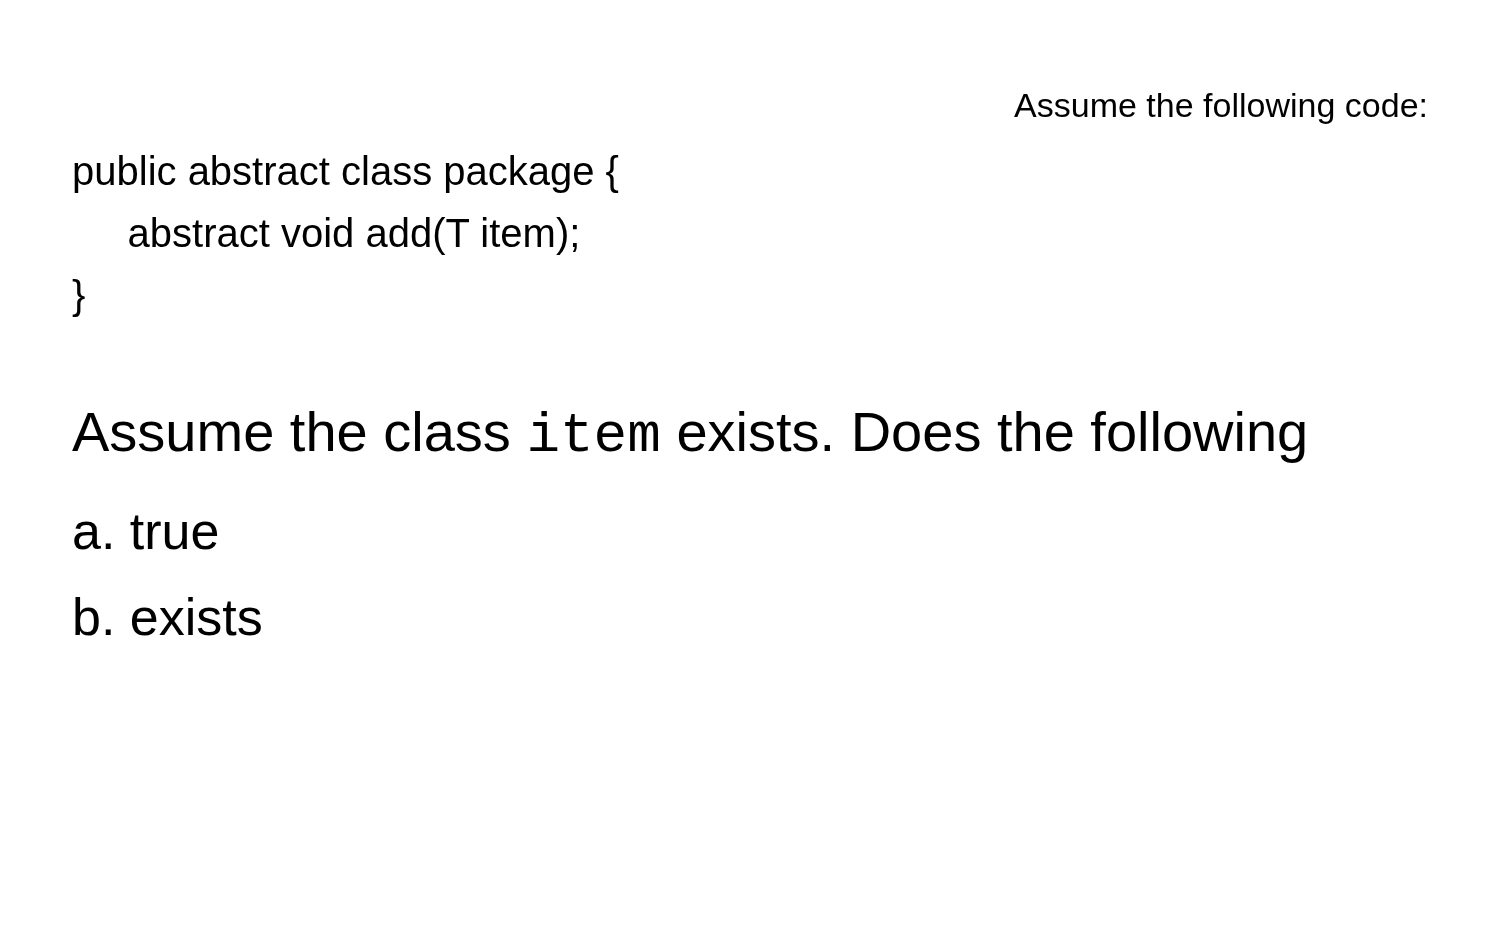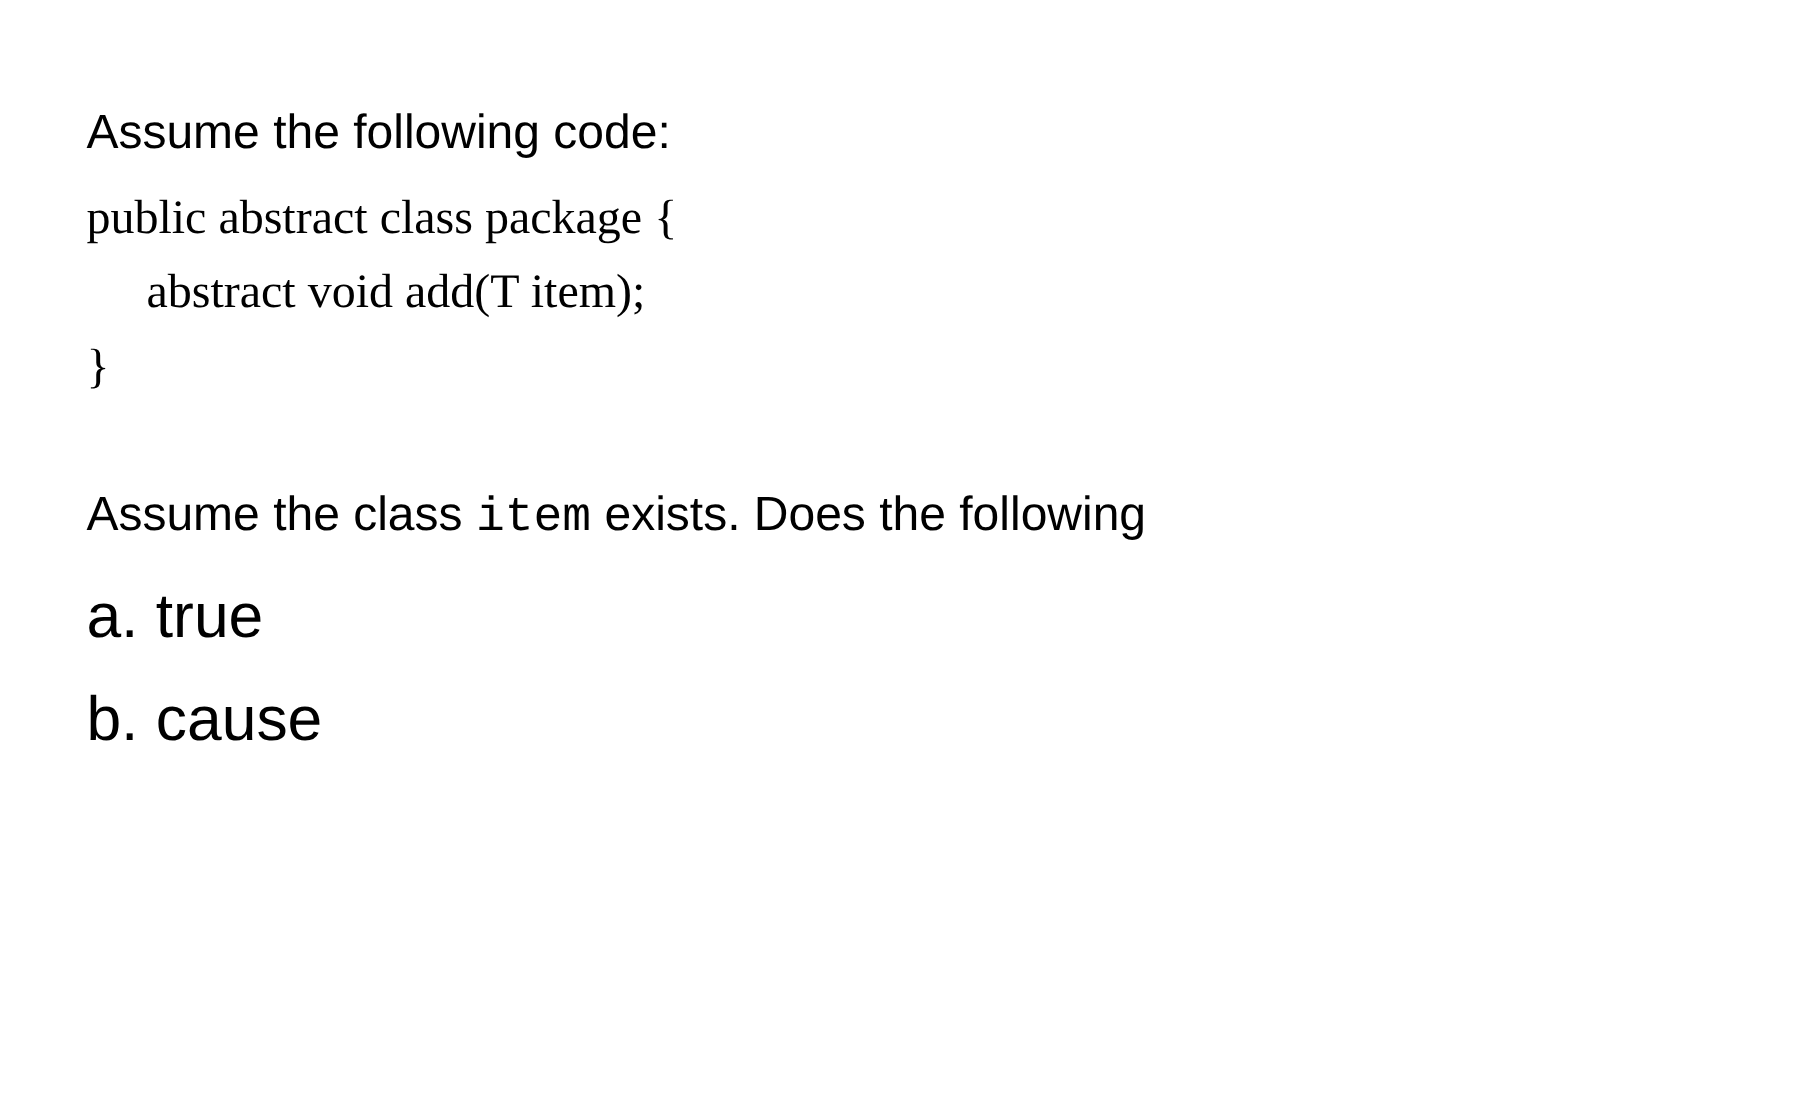--- a/index.html
+++ b/index.html
@@ -13,32 +13,33 @@
       background: #ffffff;
       font-family: -apple-system, BlinkMacSystemFont, "Segoe UI", Helvetica, Arial, sans-serif;
       color: #000000;
       padding: 78px 72px;
     }
     .content {
       font-size: 40px;
       line-height: 1.6;
     }
     .intro {
-      font-size: 40px;
+      font-size: 34px;
       margin-bottom: 8px;
+      text-align: right;
     }
     .code-block {
-      font-family: Liberation Serif, serif;
+      font-family: Liberation Sans, sans-serif;
       font-size: 40px;
       line-height: 1.55;
       white-space: pre;
       margin-bottom: 60px;
     }
     .question {
-      font-size: 40px;
+      font-size: 56px;
       line-height: 1.65;
       margin-bottom: 6px;
     }
     .inline-code {
       font-family: "Courier New", Courier, monospace;
     }
     .option {
       font-size: 52px;
       line-height: 1.65;
     }
@@ -48,14 +49,14 @@
 
 <div class="content">
   <div class="intro">Assume the following code:</div>
   <div class="code-block"><span>public abstract class package {</span>
 <span>     abstract void add(T item);</span>
 <span>}</span></div>
   <div class="question">
     <span>Assume the class </span><span class="inline-code">item</span><span> exists. Does the following</span><br>
   </div>
   <div class="option">a. true</div>
-  <div class="option">b. cause</div>
+  <div class="option">b. exists</div>
 </div>
 
 </body></html>

